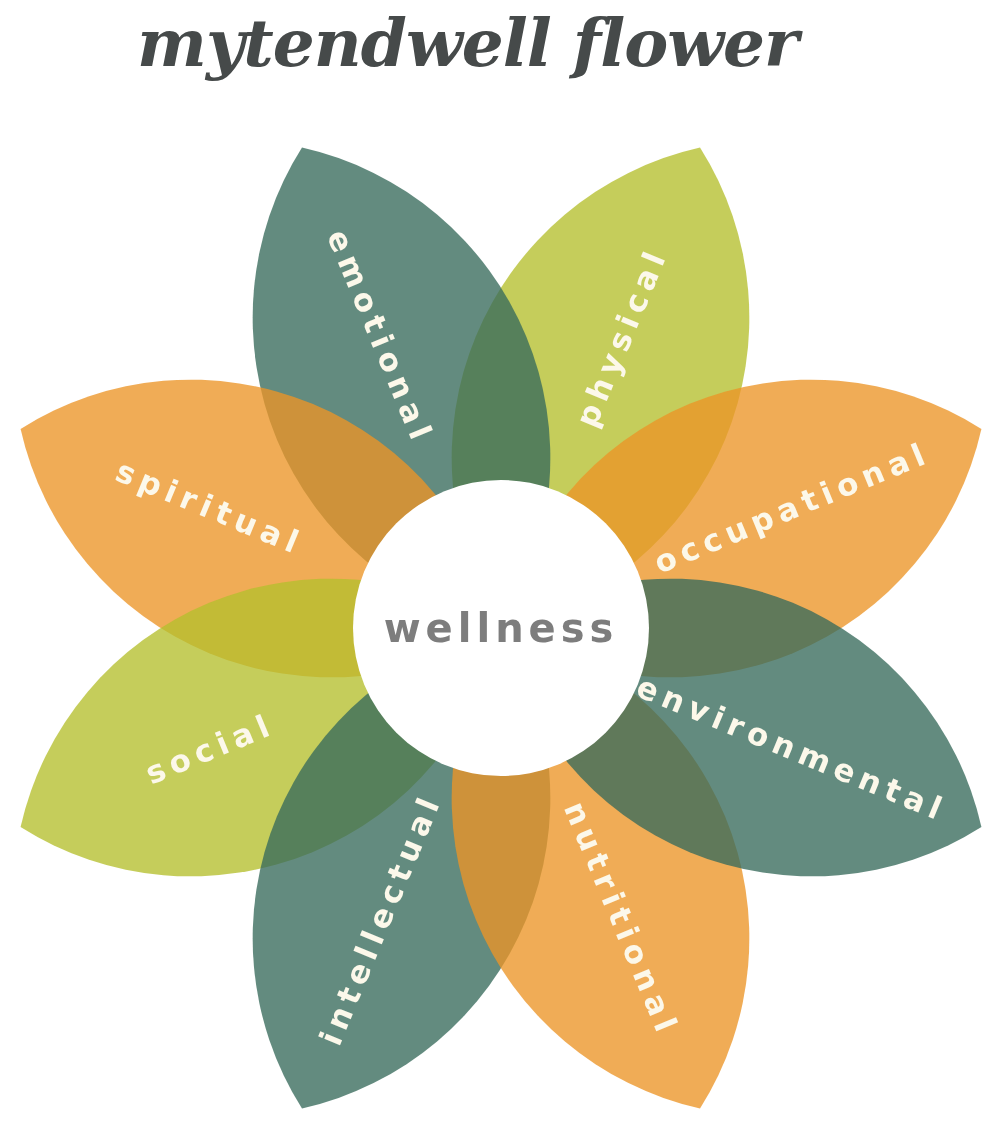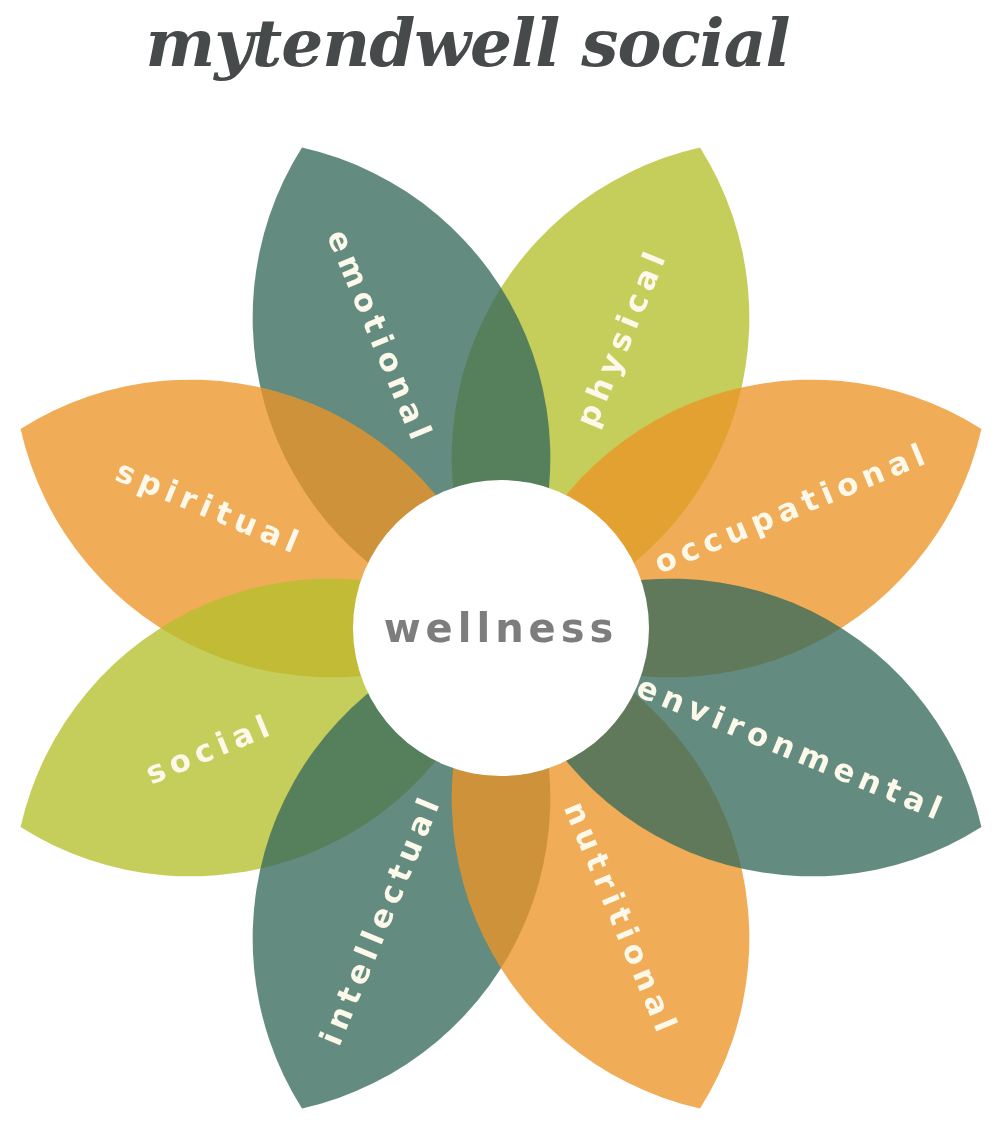--- a/index.html
+++ b/index.html
@@ -11,21 +11,21 @@
          letter-spacing:-1px;}
   svg.flower{position:absolute;top:0;left:0;width:1000px;height:1133px;display:block;}
   #labels text{font-family:"DejaVu Sans",sans-serif;font-weight:bold;
                font-size:31px;letter-spacing:6px;}
   #center-label{font-family:"DejaVu Sans",sans-serif;font-weight:bold;
                 font-size:40px;letter-spacing:5px;text-anchor:middle;}
 </style>
 </head>
 <body>
 
-<h1 class="title" style="color: rgb(70, 74, 74);">mytendwell social</h1>
+<h1 class="title" style="color: rgb(70, 74, 74);">mytendwell flower</h1>
 
 <svg class="flower" viewBox="0 0 1000 1133">
   <g id="petals">
       <path d="M0 0 A318 318 0 0 1 0 -520 A318 318 0 0 1 0 0 Z" transform="translate(501 628) rotate(22.5)" fill="#b5bf2d" fill-opacity="0.78"></path>
       <path d="M0 0 A318 318 0 0 1 0 -520 A318 318 0 0 1 0 0 Z" transform="translate(501 628) rotate(67.5)" fill="#ec9526" fill-opacity="0.78"></path>
       <path d="M0 0 A318 318 0 0 1 0 -520 A318 318 0 0 1 0 0 Z" transform="translate(501 628) rotate(-22.5)" fill="#376a5b" fill-opacity="0.78"></path>
       <path d="M0 0 A318 318 0 0 1 0 -520 A318 318 0 0 1 0 0 Z" transform="translate(501 628) rotate(-67.5)" fill="#ec9526" fill-opacity="0.78"></path>
       <path d="M0 0 A318 318 0 0 1 0 -520 A318 318 0 0 1 0 0 Z" transform="translate(501 628) rotate(-112.5)" fill="#b5bf2d" fill-opacity="0.78"></path>
       <path d="M0 0 A318 318 0 0 1 0 -520 A318 318 0 0 1 0 0 Z" transform="translate(501 628) rotate(-157.5)" fill="#376a5b" fill-opacity="0.78"></path>
       <path d="M0 0 A318 318 0 0 1 0 -520 A318 318 0 0 1 0 0 Z" transform="translate(501 628) rotate(-202.5)" fill="#ec9526" fill-opacity="0.78"></path>

